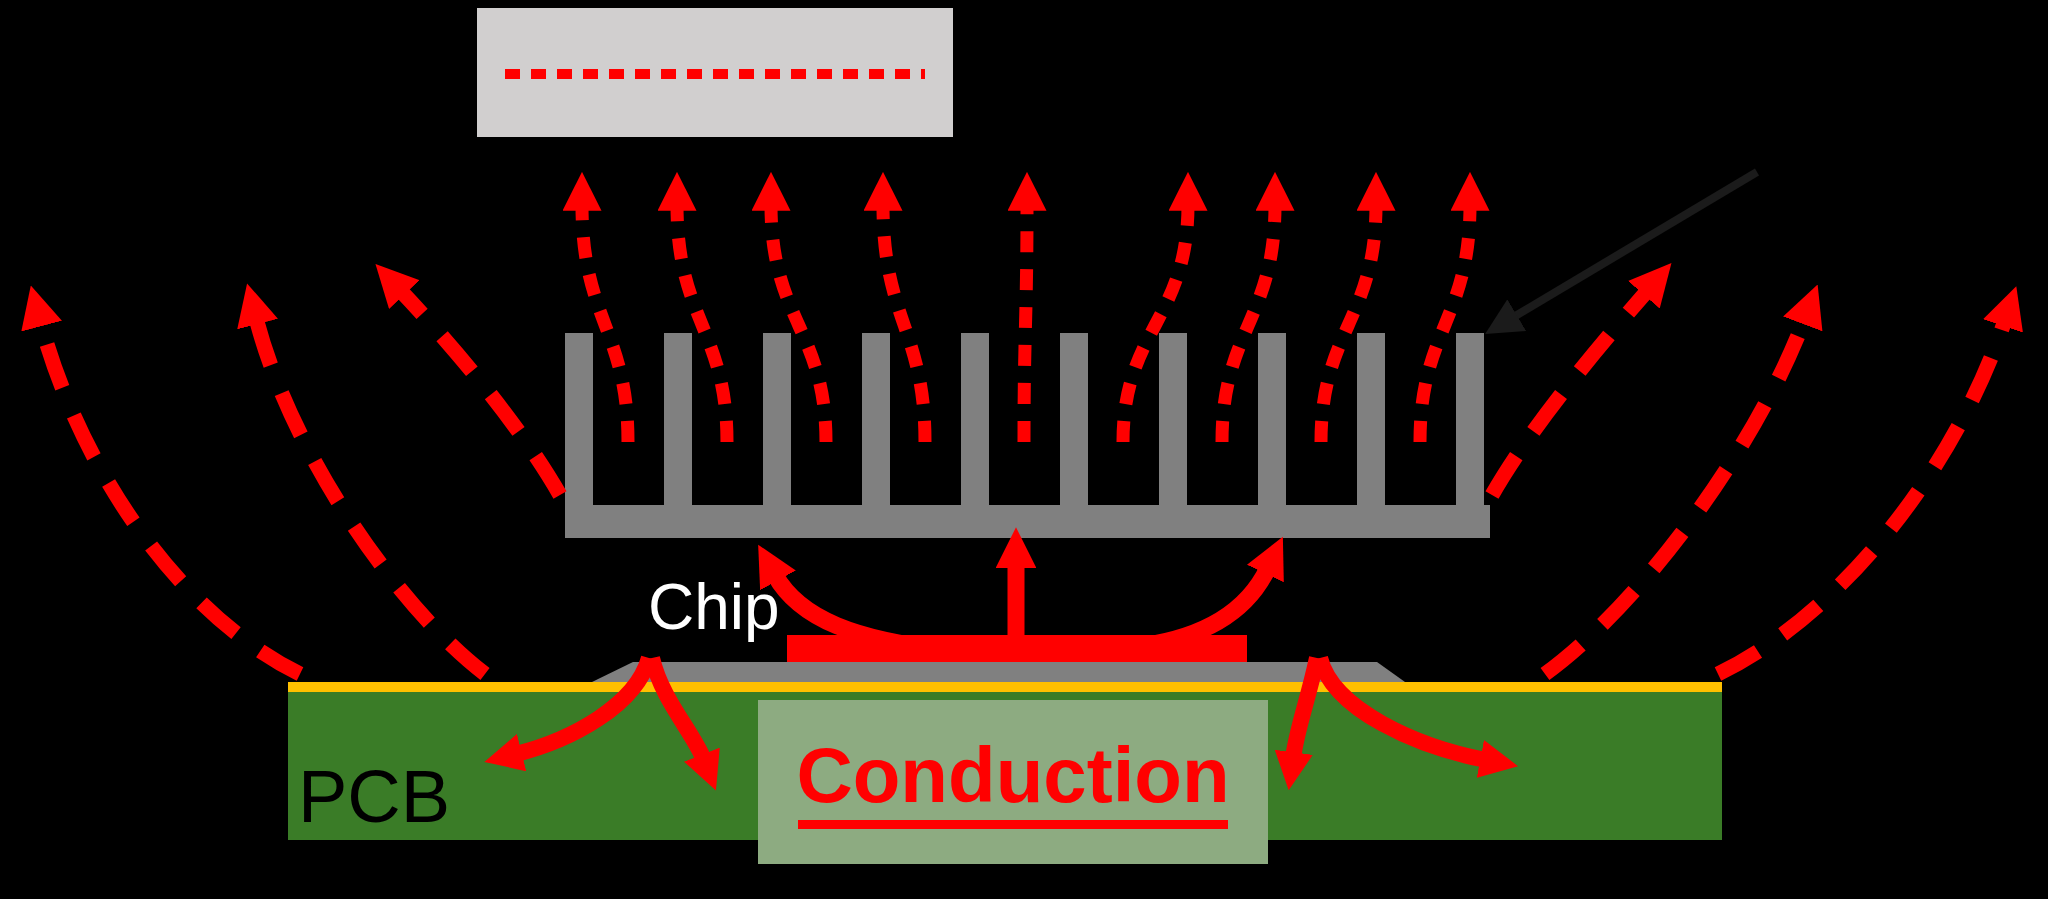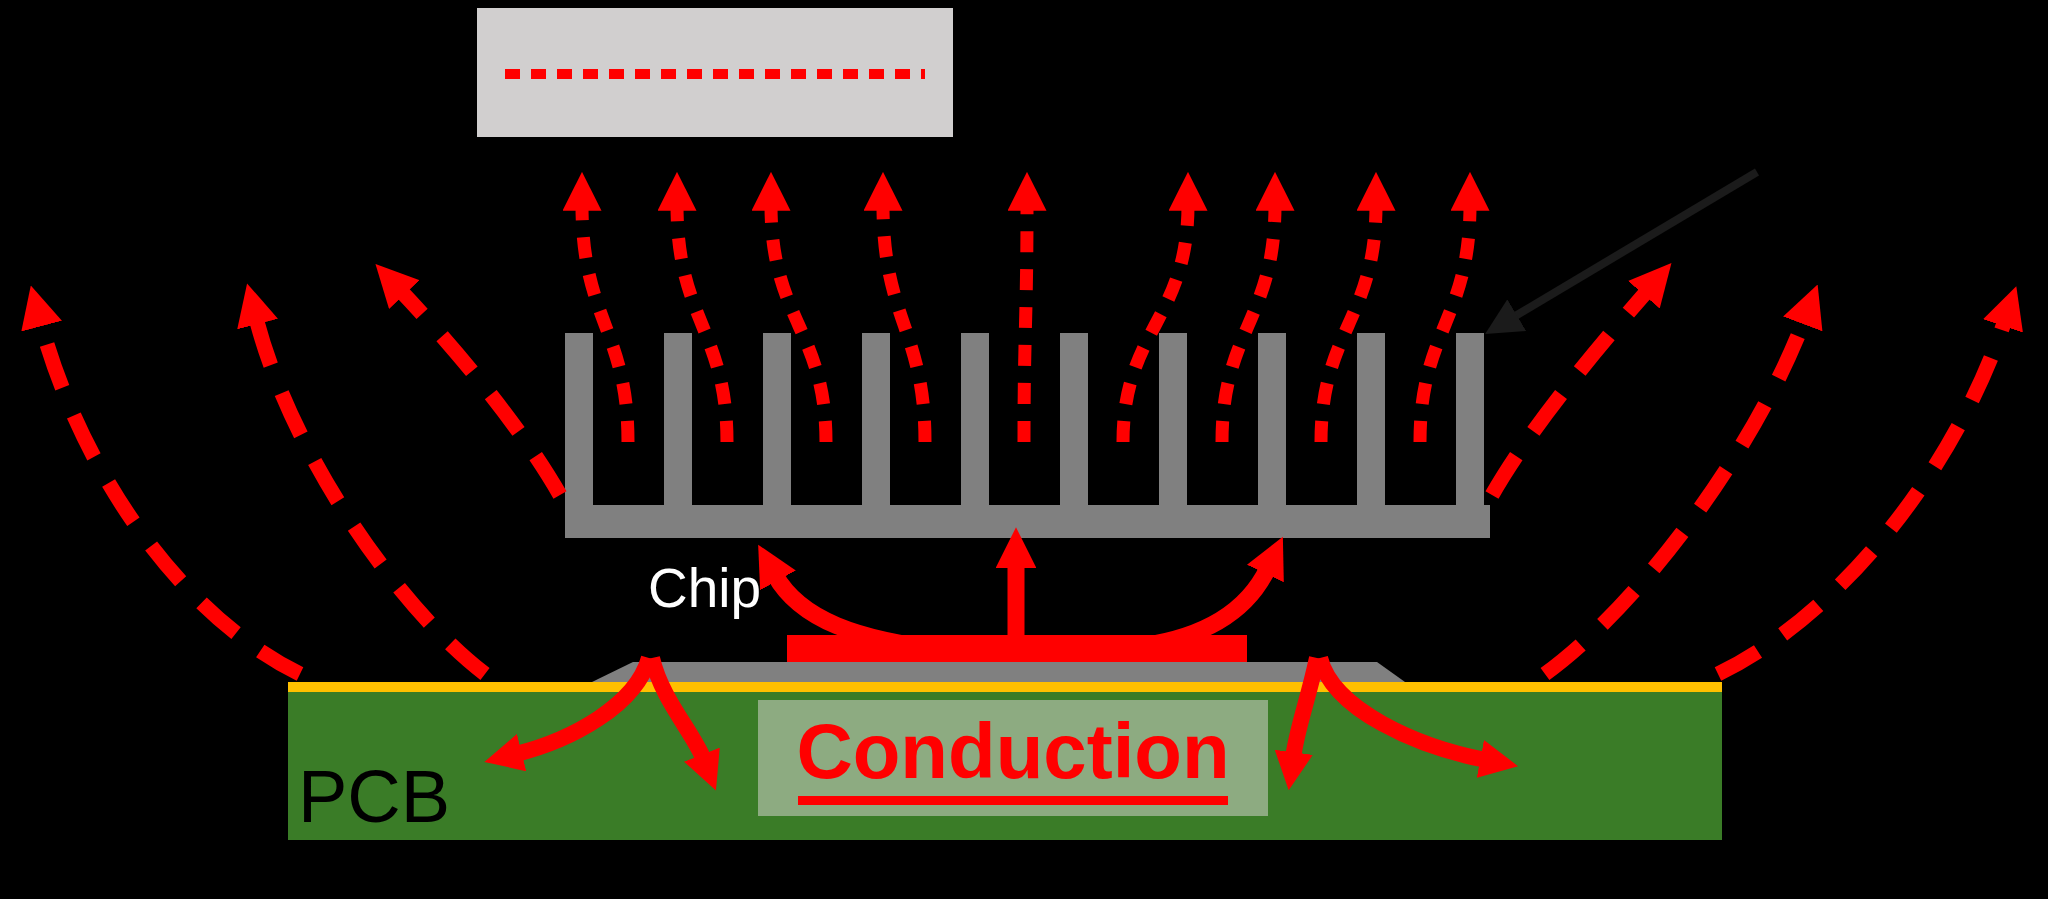--- a/index.html
+++ b/index.html
@@ -11,36 +11,36 @@
 
   
   .label-box{
     position:absolute;display:flex;flex-direction:column;align-items:center;justify-content:center;
     z-index:20;
   }
   .convection-box{
     left:477px;top:8px;width:476px;height:129px;background:var(--convection_box_gray,#d1cfcf);
   }
   .conduction-box{
-    left:758px;top:700px;width:510px;height:116px;background:var(--conduction_box_green,#8dab81);
+    left:758px;top:700px;width:510px;height:164px;background:var(--conduction_box_green,#8dab81);
   }
   .big-red-text{
     color:var(--arrow_red,#f00);font-weight:bold;font-size:78px;line-height:1.05;letter-spacing:0px;
     white-space:nowrap;
   }
   .underline-dotted{
     width:420px;height:10px;margin-top:2px;
     background:repeating-linear-gradient(90deg,var(--arrow_red,#f00) 0 15px,transparent 15px 26px);
   }
   .underline-solid{
     width:430px;height:9px;margin-top:4px;background:var(--arrow_red,#f00);
   }
   .chip-label{
-    position:absolute;left:648px;top:561px;z-index:25;
-    color:var(--chip_label_white,#fff);font-size:55px;line-height:1;white-space:nowrap;
+    position:absolute;left:648px;top:575px;z-index:25;
+    color:var(--chip_label_white,#fff);font-size:64px;line-height:1;white-space:nowrap;
   }
   .pcb-label{
     position:absolute;left:298px;top:760px;z-index:25;
     color:#000;font-size:74px;line-height:1;white-space:nowrap;
   }
 
   
   .heatsink-base{
     position:absolute;left:565px;top:505px;width:925px;height:33px;
     background:var(--heatsink_gray,#808080);z-index:10;

